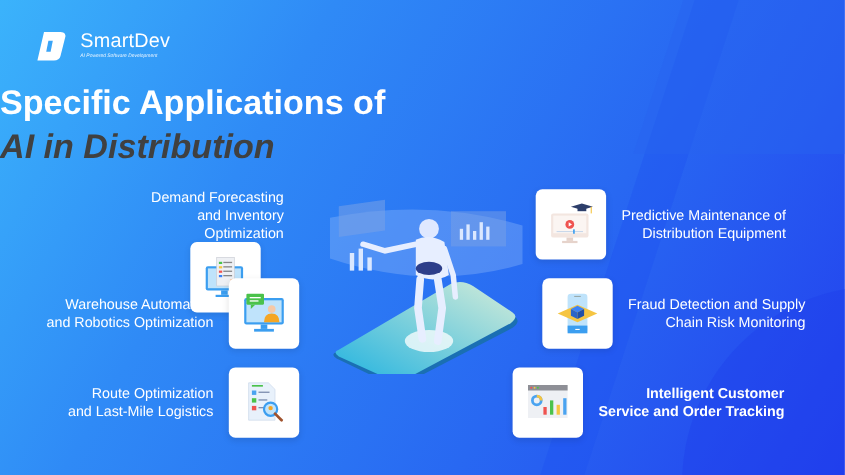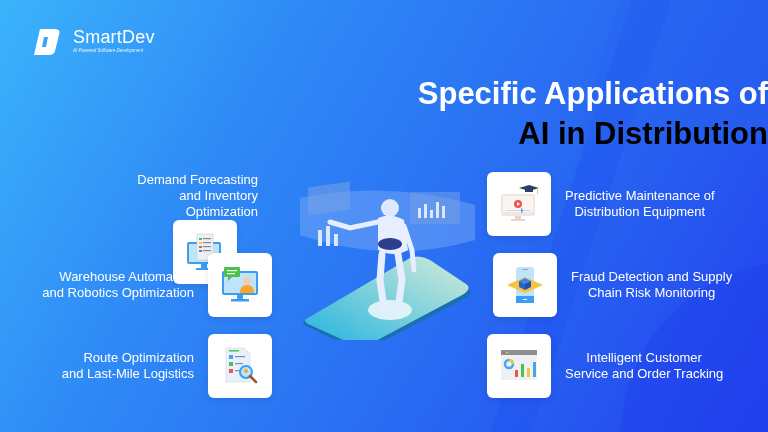--- a/index.html
+++ b/index.html
@@ -25,34 +25,34 @@
     background: rgba(30,60,235,0.35);
   }
   .logo { position:absolute; left:33px; top:27px; display:flex; align-items:flex-start; }
   .logo-mark {
     width:30px; height:30px; position:relative;
   }
   .logo-text { margin-left:10px; color:#fff; }
   .logo-name { font-size:18px; font-weight:normal; line-height:20px; letter-spacing:0.2px; }
   .logo-tag { font-size:4.5px; font-style:italic; opacity:0.9; line-height:8px; }
   .title {
-    position:absolute; left:0; width:768px; top:74px; text-align:right;
+    position:absolute; left:0; width:768px; top:74px; text-align:left;
     font-weight:bold; font-size:31px; line-height:40px;
   }
   .title .l1 { color:#fff; display:block; }
-  .title .l2 { color:#000000; display:block; }
+  .title .l2 { color:#404040; display:block;font-style:italic; }
   .item { position:absolute; display:flex; align-items:center; }
   .card {
     width:64px; height:64px; background:#fff; border-radius:6px;
     display:flex; align-items:center; justify-content:center;
     box-shadow: 0 2px 6px rgba(0,0,0,0.1);
   }
   .label { color:#fff; font-size:13px; line-height:16px; }
   .left .label { text-align:right; margin-right:14px; }
-  .right .label { text-align:center; margin-left:14px; }
+  .right .label { text-align:right; margin-left:14px; }
   .hero { position:absolute; left:290px; top:170px; width:200px; height:170px; }
 </style>
 </head>
 <body>
 
 <div class="bg-stripe"></div>
 <div class="bg-shape1"></div>
 <div class="bg-circle"></div>
 
 <div class="logo">
@@ -197,21 +197,21 @@
       <path d="M4 22 L22 14 L40 22 L22 30 Z" fill="#f5c542"></path>
       <path d="M16 18 L22 15 L28 18 L22 21 Z" fill="#3b82f6"></path>
       <path d="M16 18 L22 21 L22 27 L16 24 Z" fill="#2a64c7"></path>
       <path d="M28 18 L22 21 L22 27 L28 24 Z" fill="#1f4fa8"></path>
     </svg>
   </div>
   <div class="label" style="white-space:pre-line">Fraud Detection and Supply
 Chain Risk Monitoring</div>
 </div>
 
-<div class="item right" style="left:487px; top:334px;">
+<div class="item right" style="left:466px; top:334px;font-weight:bold;">
   <div class="card">
     <svg width="44" height="44" viewBox="0 0 44 44">
       <rect x="4" y="6" width="36" height="30" fill="#eef0f4"></rect>
       <rect x="4" y="6" width="36" height="5" fill="#8e8f96"></rect>
       <circle cx="7" cy="8.5" r="0.9" fill="#ef5350"></circle>
       <circle cx="10" cy="8.5" r="0.9" fill="#f5c542"></circle>
       <circle cx="13" cy="8.5" r="0.9" fill="#4bc24b"></circle>
       <circle cx="12" cy="20" r="4" fill="none" stroke="#4aa3f0" stroke-width="2.5"></circle>
       <path d="M12 16 A4 4 0 0 1 16 20" stroke="#f5c542" stroke-width="2.5" fill="none"></path>
       <rect x="18" y="26" width="3" height="7" fill="#ef5350"></rect>

